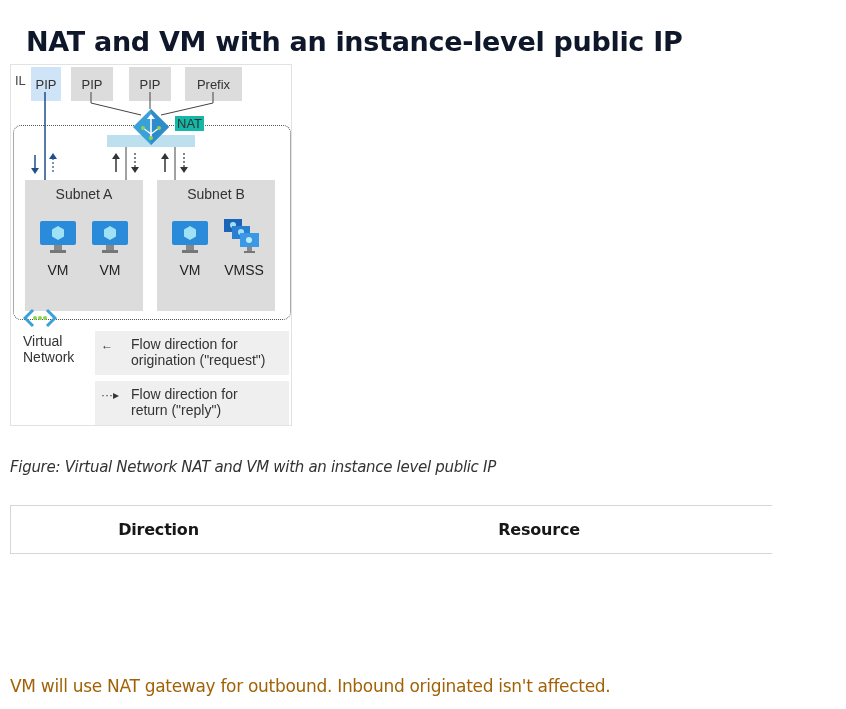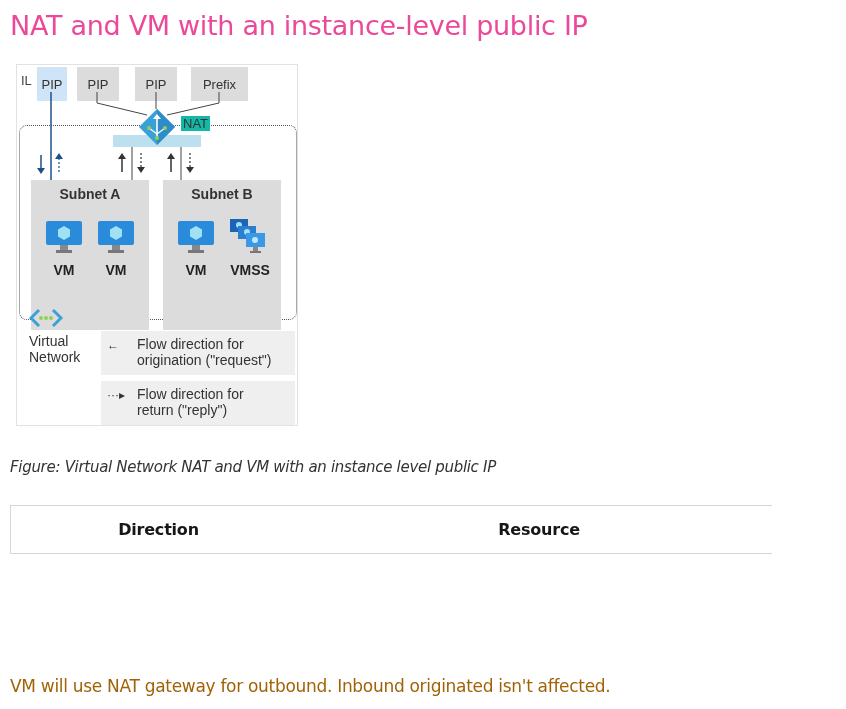--- a/index.html
+++ b/index.html
@@ -1,26 +1,26 @@
 <!DOCTYPE html>
 <html><head>
   <meta charset="utf-8">
   <style>
     html, body { margin: 0; padding: 0; background: #ffffff; }
     body { width: 846px; height: 709px; position: relative; overflow: hidden; font-family: "DejaVu Sans", sans-serif; color: #171717; }
-    .title { position: absolute; left: 10px; top: 8px; margin: 0; font-size: 27px; font-weight: 400; letter-spacing: -0.3px; color: #ec4899; line-height: 36px; font-family: "DejaVu Sans", sans-serif; }
-    .diagram { position: absolute; left: 16px; top: 64px; width: 280px; height: 360px; border: 1px solid #e2e2e2; background: #fff; font-family: "Liberation Sans", sans-serif; }
+    .title { position: absolute; left: 10px; top: 8px; margin: 16px; font-size: 27px; font-weight: 700; letter-spacing: -0.3px; color: #0f172a; line-height: 36px; font-family: "DejaVu Sans", sans-serif; }
+    .diagram { position: absolute; left: 10px; top: 64px; width: 280px; height: 360px; border: 1px solid #e2e2e2; background: #fff; font-family: "Liberation Sans", sans-serif; }
     .d-abs { position: absolute; }
     .pipbox { position: absolute; top: 2px; height: 34px; background: #dcdcdc; font-size: 13px; color: #333; display: flex; align-items: center; justify-content: center; }
     .pipbox.il { background: #cfe4f7; }
     .il-label { position: absolute; left: 4px; top: 8px; font-size: 13px; color: #444; }
     .vnet { position: absolute; left: 2px; top: 60px; width: 276px; height: 193px; border: 1px dotted #555; border-radius: 8px; }
     .natbar { position: absolute; left: 96px; top: 70px; width: 88px; height: 12px; background: #bde0ef; }
     .nat-label { position: absolute; left: 164px; top: 51px; font-size: 13px; color: #333; background: #14b8a6; padding: 0 2px; }
-    .subnet { position: absolute; top: 115px; width: 118px; height: 150px; background: #dcdcdc; font-weight: bold; }
+    .subnet { position: absolute; top: 115px; width: 118px; height: 131px; background: #dcdcdc; }
     .subnet-title { position: absolute; top: 6px; left: 0; width: 100%; text-align: center; font-size: 14px; color: #333; }
     .vm-label { position: absolute; top: 82px; width: 50px; text-align: center; font-size: 14px; color: #222; }
     .vnet-label { position: absolute; left: 12px; top: 268px; font-size: 14px; color: #333; line-height: 16px; }
     .legend { position: absolute; left: 84px; width: 194px; height: 44px; background: #efefef; font-size: 14px; color: #333; line-height: 16px; }
     .legend .glyph { position: absolute; left: 6px; top: 6px; width: 24px; font-size: 12px; color: #333; }
     .legend .txt { position: absolute; left: 36px; top: 5px; }
     .caption { position: absolute; left: 10px; top: 458px; font-size: 15px; font-style: italic; color: #333; font-family: "DejaVu Sans", sans-serif; letter-spacing: -0.3px; }
     table.tbl { position: absolute; left: 10px; top: 505px; width: 762px; border-collapse: collapse; font-size: 16px; font-family: "DejaVu Sans", sans-serif; letter-spacing: -0.2px; }
     table.tbl th, table.tbl td { border-top: 1px solid #d6d6d6; border-bottom: 1px solid #d6d6d6; text-align: center; height: 47px; padding: 0; }
     table.tbl th { font-weight: 700; color: #171717; }

